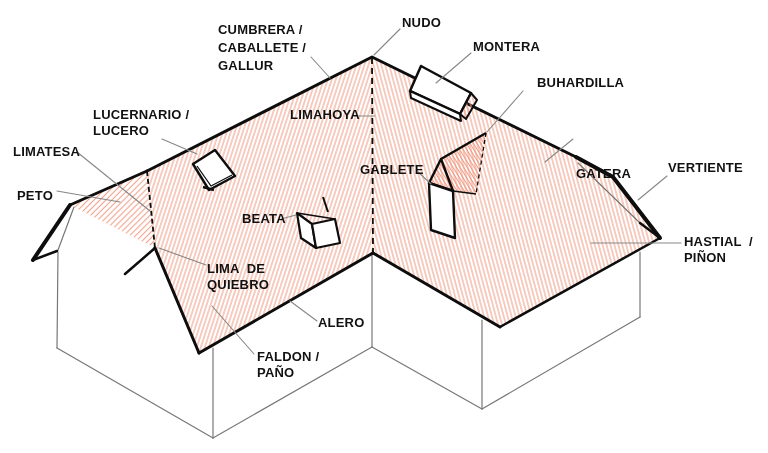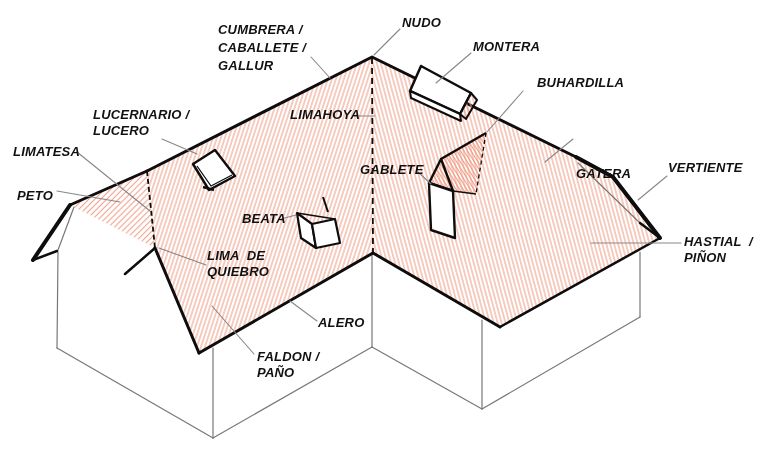--- a/index.html
+++ b/index.html
@@ -1,17 +1,17 @@
 <!DOCTYPE html>
 <html><head>
 <meta charset="utf-8">
 <style>
   html,body{margin:0;padding:0;background:#fff;}
   #stage{position:relative;width:768px;height:453px;background:#ffffff;overflow:hidden;
-         font-family:"Liberation Sans","DejaVu Sans",sans-serif;font-style:italic;}
+         font-family:"Liberation Sans","DejaVu Sans",sans-serif;}
   #drawing{position:absolute;left:0;top:0;}
   .label{position:absolute;font-weight:bold;font-size:13px;line-height:16px;
          color:#111;letter-spacing:0.2px;white-space:pre-wrap;
          font-family:"Liberation Sans","DejaVu Sans",sans-serif;}
   .lh18{line-height:18px;}
 </style>
 </head>
 <body>
 
 <div id="stage">
@@ -129,19 +129,19 @@
   <div class="label" style="left:668px;top:160px;">VERTIENTE</div>
   <div class="label" style="left:684px;top:234px;">HASTIAL  /
 PIÑON</div>
   <div class="label" style="left:290px;top:107px;">LIMAHOYA</div>
   <div class="label" style="left:93px;top:107px;">LUCERNARIO /
 LUCERO</div>
   <div class="label" style="left:13px;top:144px;">LIMATESA</div>
   <div class="label" style="left:17px;top:188px;">PETO</div>
   <div class="label" style="left:360px;top:162px;">GABLETE</div>
   <div class="label" style="left:242px;top:211px;">BEATA</div>
-  <div class="label" style="left:207px;top:248px;">LIMA  DE
+  <div class="label" style="left:207px;top:261px;">LIMA  DE
 QUIEBRO</div>
   <div class="label" style="left:318px;top:315px;">ALERO</div>
   <div class="label" style="left:257px;top:349px;">FALDON /
 PAÑO</div>
 
 </div>
 
 </body></html>

